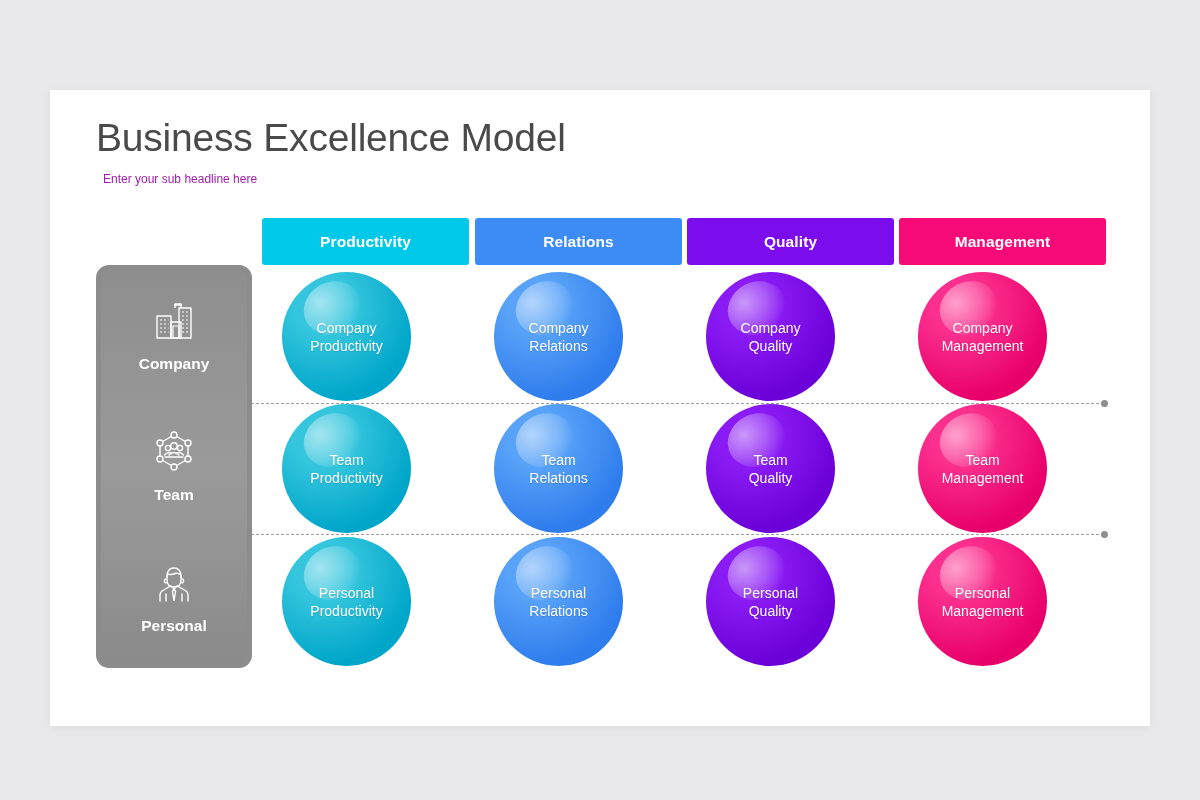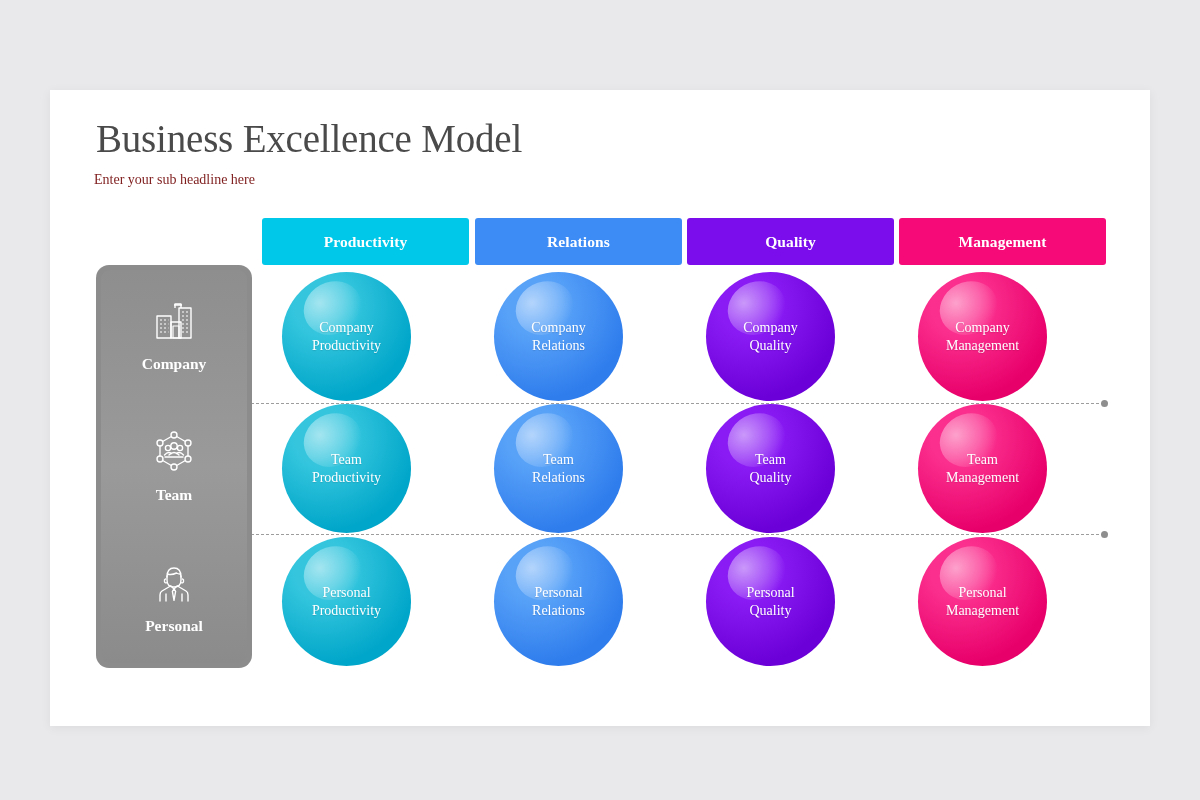--- a/index.html
+++ b/index.html
@@ -18,41 +18,40 @@
 
   
   #slide {
     position: absolute;
     left: 50px;
     top: 90px;
     width: 1100px;
     height: 636px;
     background: #ffffff;
     box-shadow: 0 2px 10px rgba(0,0,0,0.06);
-    font-family: Liberation Serif, serif;
   }
 
   
   #title {
     position: absolute;
     left: 46px;
     top: 26px;
     font-size: 39px;
     font-weight: 400;
     color: #4a4a4a;
     letter-spacing: -0.2px;
     white-space: nowrap;
   }
   #subtitle {
     position: absolute;
-    left: 44px;
+    left: 53px;
     top: 82px;
-    font-size: 14px;
+    font-size: 12px;
     font-weight: 400;
-    color: #7f1d1d;
+    color: #a21caf;
     white-space: nowrap;
   }
 
   
   .col-header {
     position: absolute;
     top: 128px;
     height: 47px;
     border-radius: 3px;
     display: flex;

